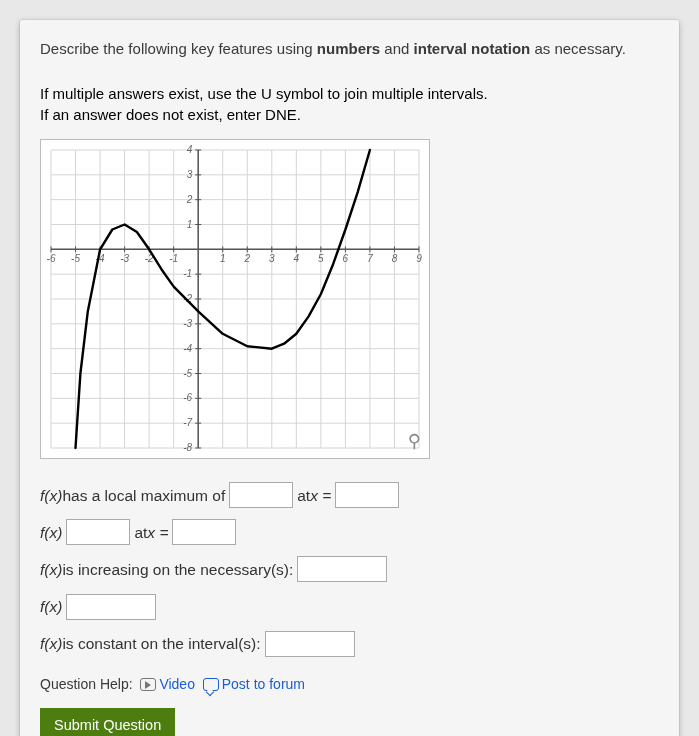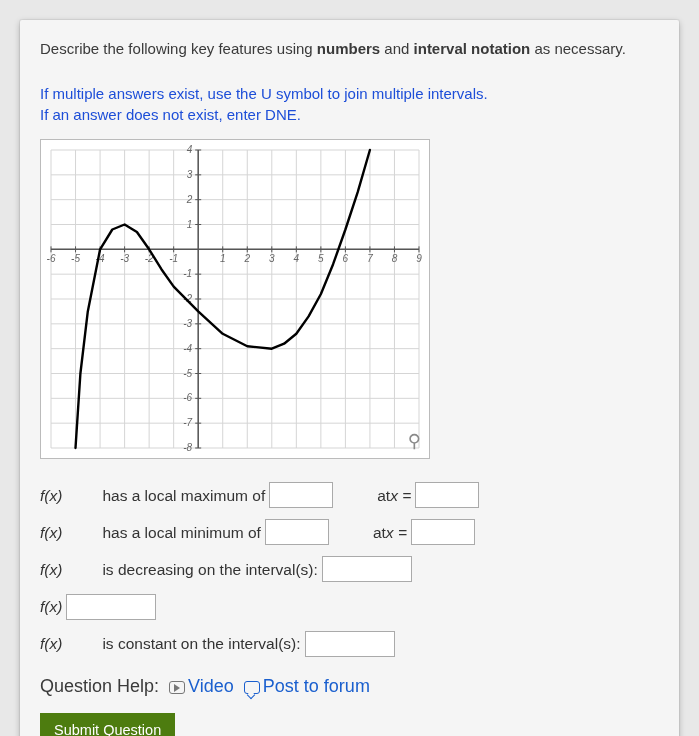--- a/index.html
+++ b/index.html
@@ -20,21 +20,21 @@
       font-size: 15px;
       line-height: 1.5;
       margin-bottom: 22px;
       color: #3a3a3a;
     }
     .instr .bold { font-weight: 700; }
     .sub-instr {
       font-size: 15px;
       line-height: 1.4;
       margin-bottom: 14px;
-      color: #1d4ed8;
+      color: #000000;
     }
     .chart-wrap {
       width: 390px;
       height: 320px;
       border: 1px solid #bbb;
       background: #fff;
       position: relative;
       margin-bottom: 18px;
     }
     .chart-wrap svg { display: block; }
@@ -49,34 +49,34 @@
     .qline {
       font-size: 15.5px;
       line-height: 2.4;
       font-style: italic;
       display: flex;
       align-items: center;
       flex-wrap: wrap;
       gap: 0;
     }
     .qline .fx { }
-    .qline .upright { font-style: normal; margin-left: 40px; }
+    .qline .upright { font-style: normal; }
     .qline input[type="text"] {
       border: 1px solid #aaa;
       height: 26px;
       padding: 2px 4px;
       font-size: 14px;
       background: #fff;
       margin: 0 4px;
       vertical-align: middle;
     }
     .w-small { width: 64px; }
     .w-med { width: 90px; }
     .help {
-      font-size: 18px;
+      font-size: 14px;
       margin-top: 14px;
       color: #3a3a3a;
     }
     .help a { color: #1a5fce; text-decoration: none; }
     .help .icon {
       display: inline-block;
       border: 1px solid #777;
       border-radius: 3px;
       width: 16px; height: 13px;
       position: relative;
@@ -225,30 +225,29 @@
     <span class="fx">f(x)</span>
     <span class="upright"> has a local maximum of </span>
     <input type="text" class="w-small" style="">
     <span class="upright">at </span>
     <span class="fx">x =</span>
     <input type="text" class="w-small" style="">
   </div>
 
   <div class="qline">
     <span class="fx">f(x)</span>
-    <span class="upright"> has a local minimum of </span>
     <input type="text" class="w-small" style="">
     <span class="upright">at </span>
     <span class="fx">x =</span>
     <input type="text" class="w-small" style="">
   </div>
 
   <div class="qline">
     <span class="fx">f(x)</span>
-    <span class="upright"> is decreasing on the interval(s): </span>
+    <span class="upright"> is increasing on the necessary(s): </span>
     <input type="text" class="w-med" style="">
   </div>
 
   <div class="qline">
     <span class="fx">f(x)</span>
     <input type="text" class="w-med" style="">
   </div>
 
   <div class="qline">
     <span class="fx">f(x)</span>

